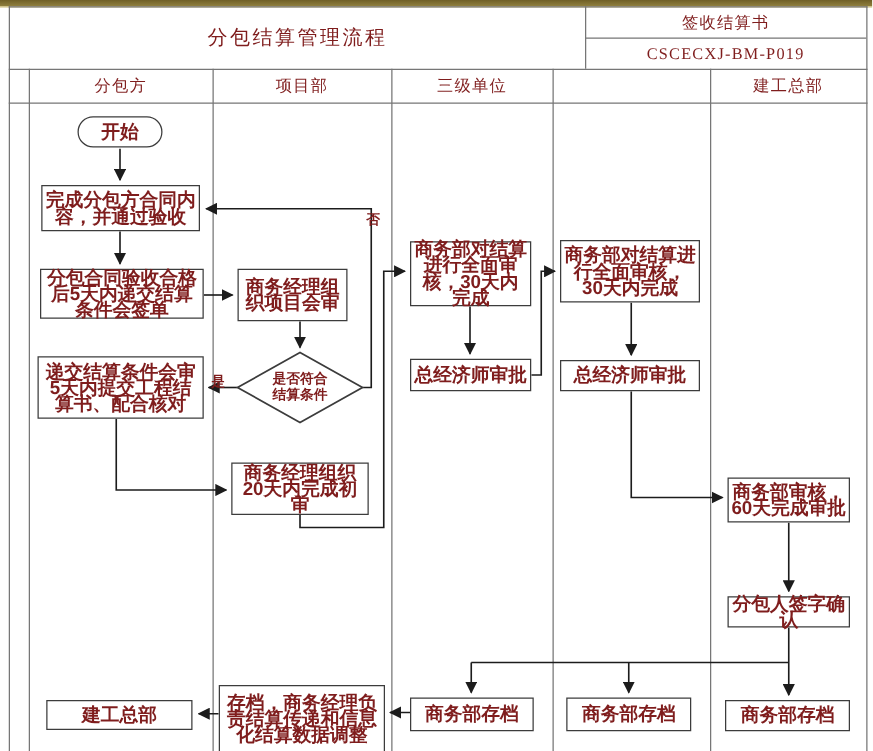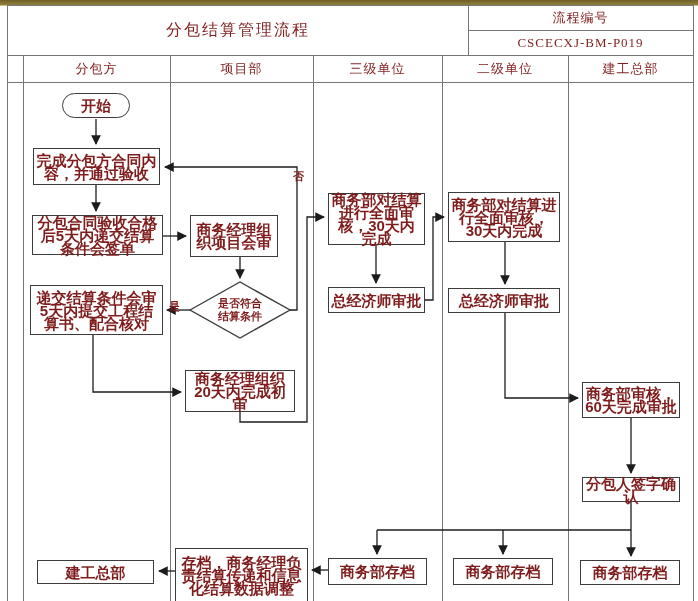--- a/index.html
+++ b/index.html
@@ -37,27 +37,26 @@
   <div class="vline" style="left:170px;top:55px;height:546px;"></div>
   <div class="vline" style="left:313px;top:55px;height:546px;"></div>
   <div class="vline" style="left:442px;top:55px;height:546px;"></div>
   <div class="vline" style="left:568px;top:55px;height:546px;"></div>
   <div class="hline" style="left:7px;top:5px;width:687px;"></div>
   <div class="hline" style="left:468px;top:30px;width:225px;"></div>
   <div class="hline" style="left:7px;top:55px;width:687px;"></div>
   <div class="hline" style="left:7px;top:82px;width:687px;"></div>
 
   <div class="hdr title" style="left:8px;top:5px;width:460px;height:50px;">分包结算管理流程</div>
-  <div class="hdr" style="left:468px;top:5px;width:225px;height:25px;">流程编号</div>
+  <div class="hdr" style="left:468px;top:5px;width:225px;height:25px;">签收结算书</div>
   <div class="hdr code" style="left:468px;top:30px;width:225px;height:25px;">CSCECXJ-BM-P019</div>
 
   <div class="hdr" style="left:23px;top:55px;width:147px;height:27px;">分包方</div>
   <div class="hdr" style="left:170px;top:55px;width:143px;height:27px;">项目部</div>
   <div class="hdr" style="left:313px;top:55px;width:129px;height:27px;">三级单位</div>
-  <div class="hdr" style="left:442px;top:55px;width:126px;height:27px;">二级单位</div>
   <div class="hdr" style="left:568px;top:55px;width:125px;height:27px;">建工总部</div>
 
   <svg width="698" height="601">
     <defs>
       <marker id="arr" viewBox="0 0 10 10" refX="9" refY="5" markerWidth="7.5" markerHeight="7.5" orient="auto-start-reverse">
         <path d="M0,0 L10,5 L0,10 z" fill="#1c1c1c"></path>
       </marker>
     </defs>
     <g fill="none" stroke="#1c1c1c" stroke-width="1.3">
       <polyline points="96,119 96,144" marker-end="url(#arr)"></polyline>

